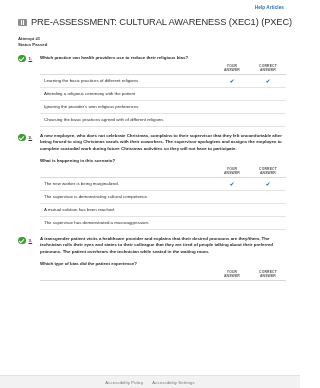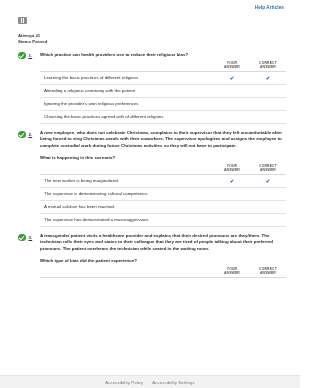--- a/index.html
+++ b/index.html
@@ -121,20 +121,21 @@
 <body>
 
 <div class="page">
 
   <div class="topbar">
     <a class="help-link" href="#">Help Articles</a>
   </div>
 
   <div class="title-row">
     <span class="book-icon"></span>
+    <span class="page-title">PRE-ASSESSMENT: CULTURAL AWARENESS (XEC1) (PXEC)</span>
   </div>
 
   <div class="meta">
     <div>Attempt #1</div>
     <div>Status Passed</div>
   </div>
 
   <div class="q-block">
     <div class="q-marker">
       <span class="check-circle"></span>

